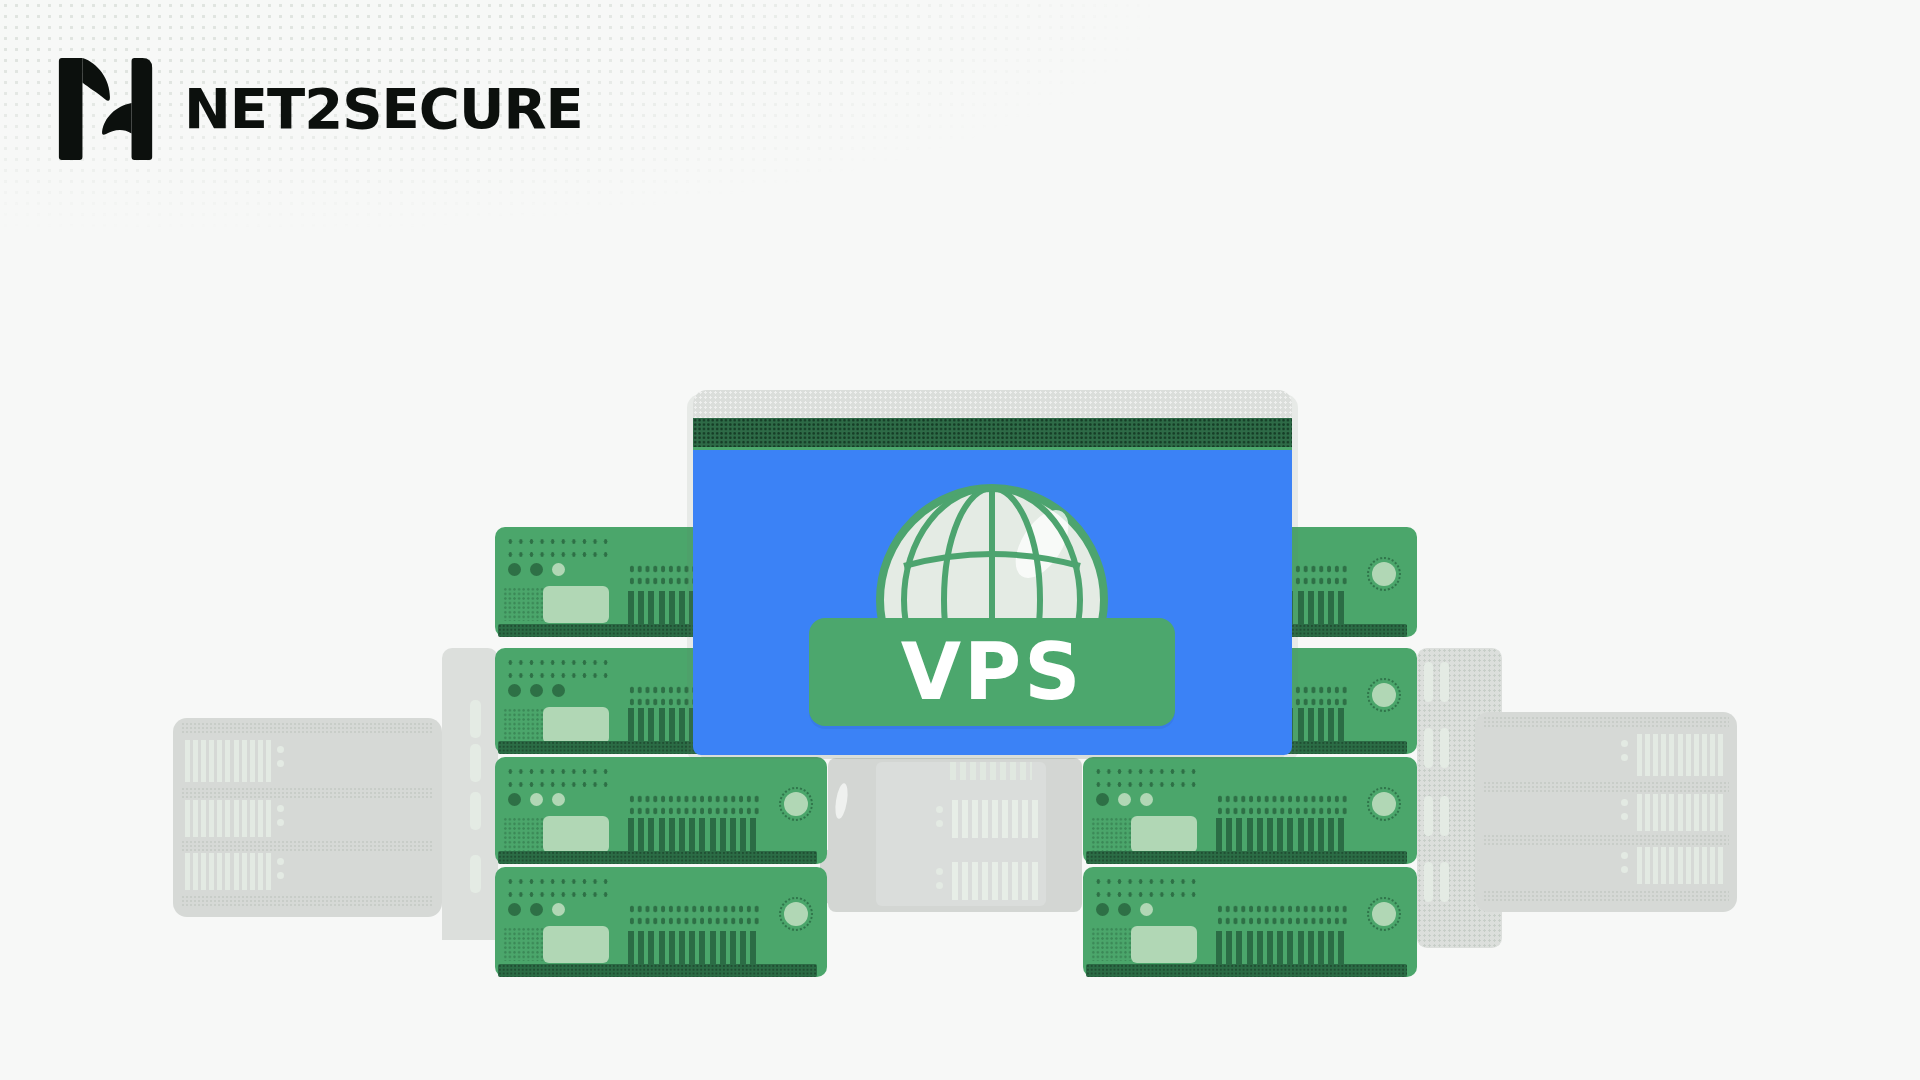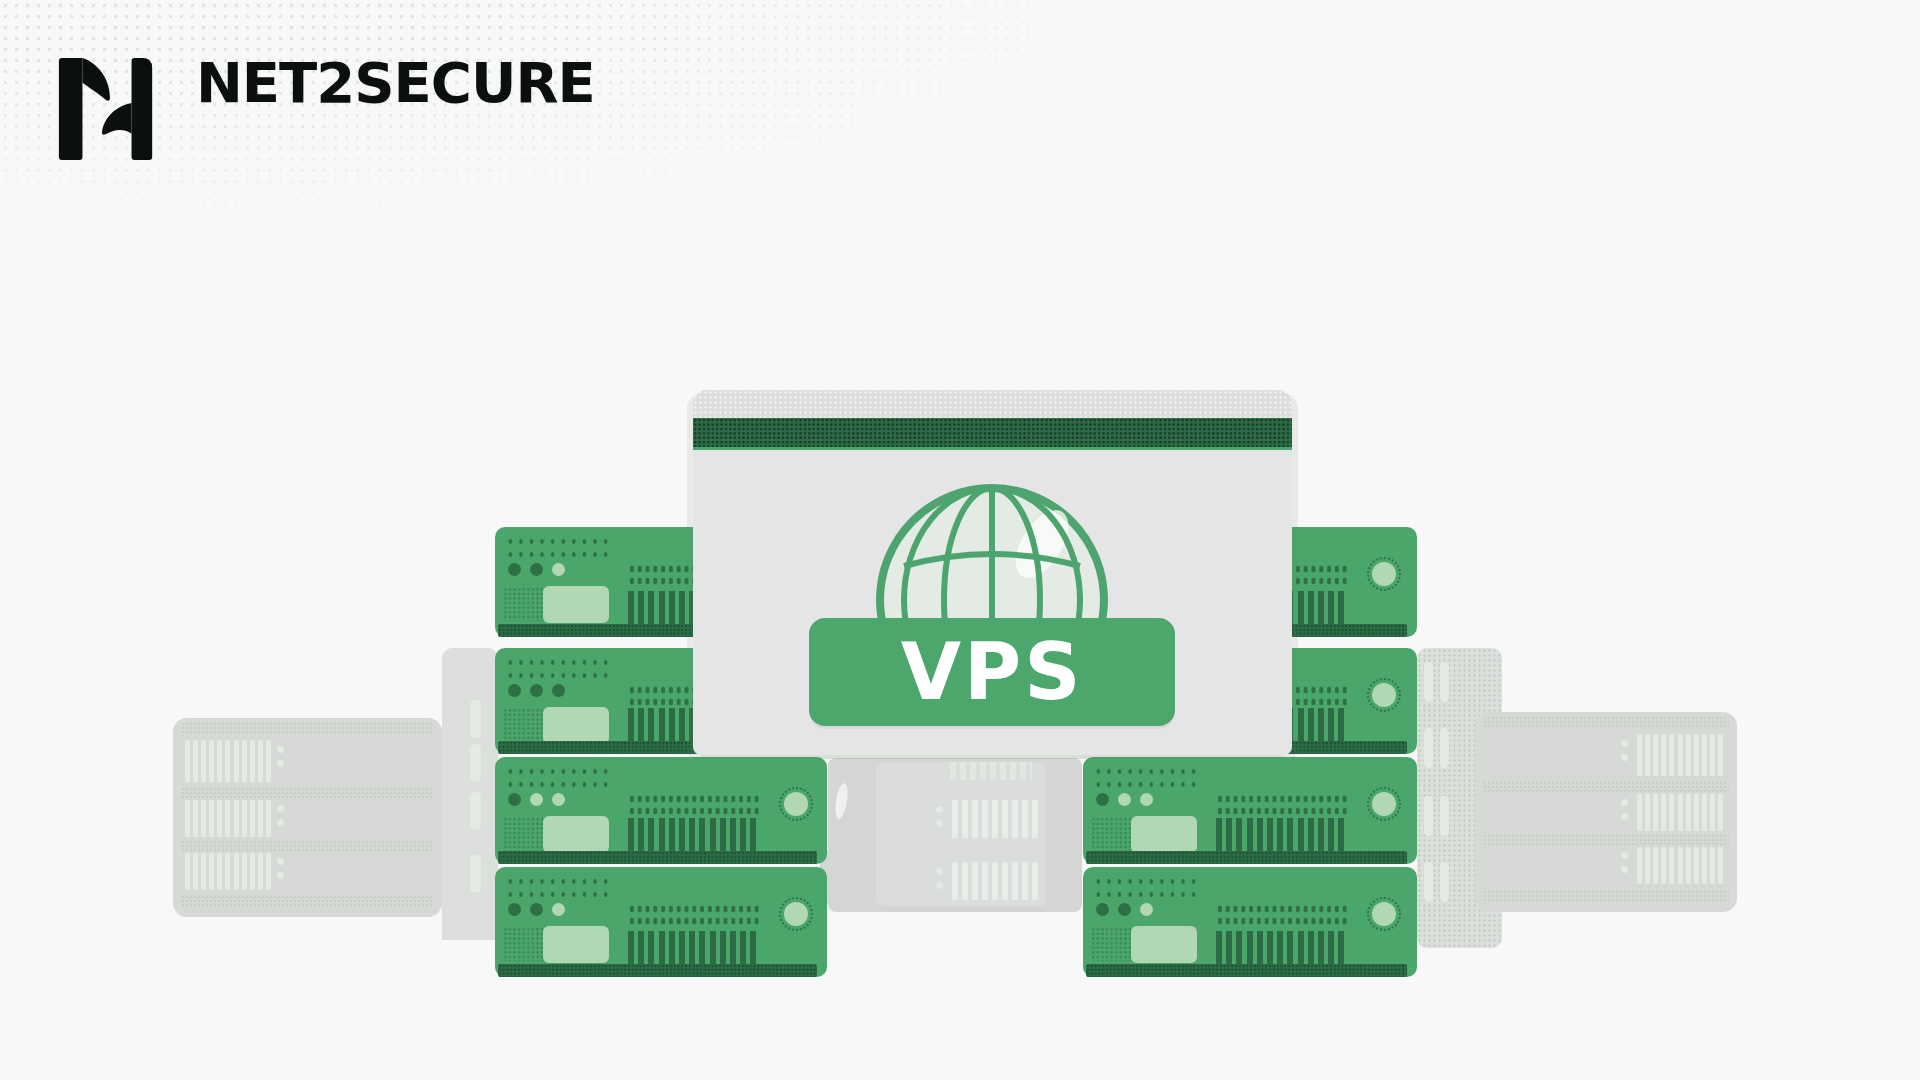--- a/index.html
+++ b/index.html
@@ -8,21 +8,21 @@
   .stage{position:absolute;inset:0;}
 
   
   .bg-dots{position:absolute;left:0;top:0;width:1150px;height:230px;
     background-image:radial-gradient(#d9ded9 1.4px, transparent 1.8px);
     background-size:11px 11px;opacity:.75;
     -webkit-mask-image:radial-gradient(ellipse at 18% 0%, #000 25%, transparent 72%);
     mask-image:radial-gradient(ellipse at 18% 0%, #000 25%, transparent 72%);}
 
   
-  .header{position:absolute;left:58px;top:55px;height:108px;display:flex;align-items:flex-start;gap:40px;}
+  .header{position:absolute;left:58px;top:55px;height:108px;display:flex;align-items:center;gap:28px;}
   .logo-icon{width:98px;height:108px;display:block;}
   .logo-text{font-size:56px;font-weight:800;letter-spacing:-1px;color:#0c100d;line-height:1;}
 
   
   .title{position:absolute;left:156px;top:236px;width:1600px;margin:0;text-align:center;
     font-size:76px;line-height:1.1;font-weight:800;letter-spacing:-2px;color:#4aa66c;
     text-shadow:4px 7px 0 #0e2316;}
 
   
   .rack{position:absolute;background:#d6d9d6;}
@@ -70,21 +70,21 @@
 
   
   .card{position:absolute;left:693px;top:390px;width:599px;height:365px;
     box-shadow:6px 4px 0 rgba(95,115,100,.10), -6px 4px 0 rgba(95,115,100,.10);
     border-radius:14px 14px 8px 8px;}
   .card-topbar{position:absolute;left:0;top:0;right:0;height:28px;background:#dbdedb;border-radius:14px 14px 0 0;
     background-image:radial-gradient(rgba(255,255,255,.55) 1px, transparent 1.3px);background-size:5px 5px;}
   .card-strip{position:absolute;left:0;top:28px;right:0;height:29px;background:#2e6b47;
     border-bottom:3px solid #4ba66b;
     background-image:radial-gradient(rgba(5,30,16,.6) 1.1px, transparent 1.4px);background-size:4.4px 4.4px;}
-  .card-body{position:absolute;left:0;top:60px;right:0;bottom:0;background:#e5e5e5;border-radius:0 0 8px 8px;padding-left:22px;}
+  .card-body{position:absolute;left:0;top:60px;right:0;bottom:0;background:#3b82f6;border-radius:0 0 8px 8px;padding-left:22px;}
   .globe{position:absolute;left:181px;top:32px;width:236px;height:236px;}
   .badge{position:absolute;left:116px;top:168px;width:366px;height:108px;background:#4ca76d;border-radius:16px;
     display:flex;align-items:center;justify-content:center;box-shadow:0 3px 0 rgba(0,0,0,.05);}
   .badge span{color:#ffffff;font-size:78px;font-weight:800;letter-spacing:3px;line-height:1;}
 </style>
 </head>
 <body>
 
 <div class="stage">
 

